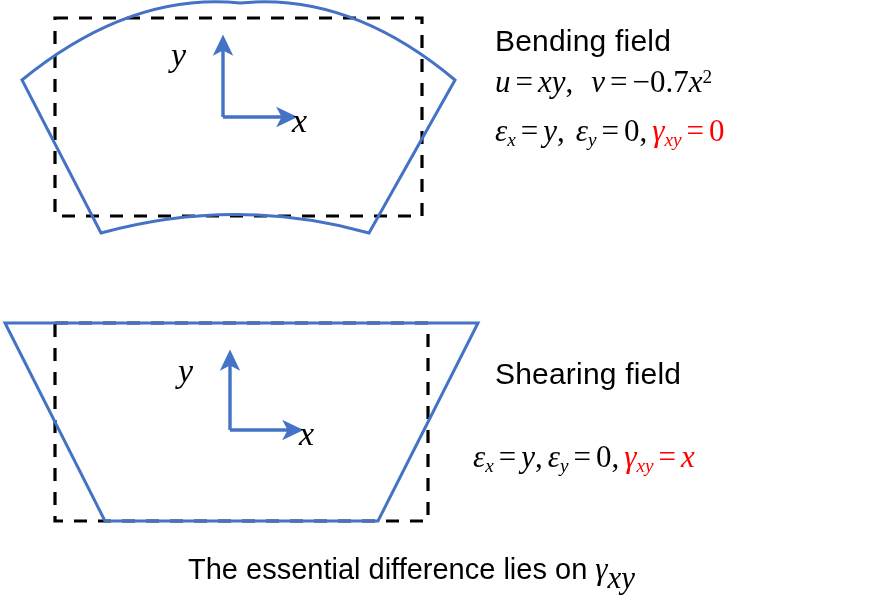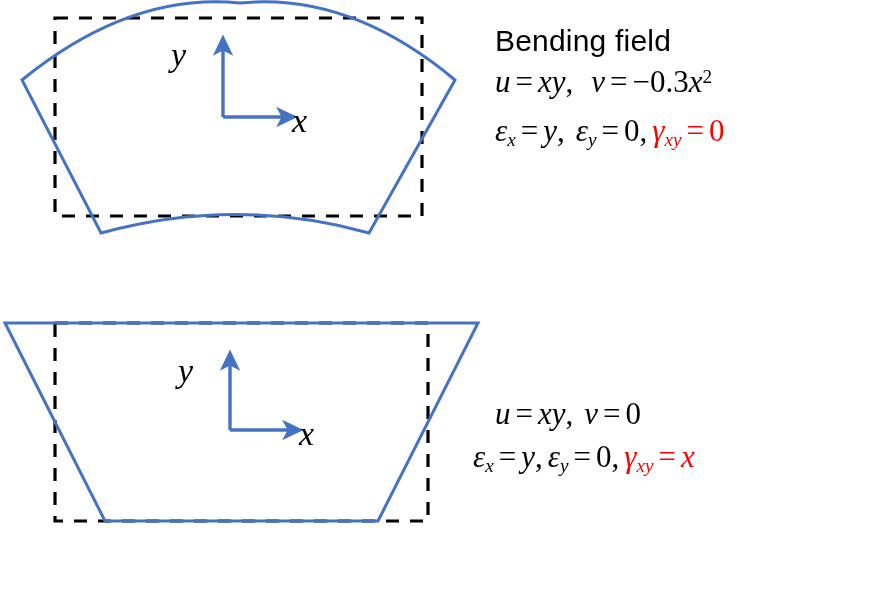--- a/index.html
+++ b/index.html
@@ -146,30 +146,31 @@
 
   <div class="axis-label" style="left:171px; top:36px;">y</div>
   <div class="axis-label" style="left:292px; top:102px;">x</div>
 
   <div class="axis-label" style="left:178px; top:352px;">y</div>
   <div class="axis-label" style="left:299px; top:415px;">x</div>
 
   <div class="txtblock heading" id="bending-title">Bending field</div>
 
   <div class="txtblock eqline" id="bending-eq1">
-    <span>u</span><span class="sp-s"></span><span class="op">=</span><span class="sp-s"></span><span>xy</span><span class="comma">,</span><span class="sp-l"></span><span>v</span><span class="sp-s"></span><span class="op">=</span><span class="sp-s"></span><span class="op">−</span><span class="num">0.3</span><span>x</span><sup class="s">2</sup>
+    <span>u</span><span class="sp-s"></span><span class="op">=</span><span class="sp-s"></span><span>xy</span><span class="comma">,</span><span class="sp-l"></span><span>v</span><span class="sp-s"></span><span class="op">=</span><span class="sp-s"></span><span class="op">−</span><span class="num">0.7</span><span>x</span><sup class="s">2</sup>
   </div>
 
   <div class="txtblock eqline" id="bending-eq2">
     <span>ε</span><sub class="s">x</sub><span class="sp-s"></span><span class="op">=</span><span class="sp-s"></span><span>y</span><span class="comma">,</span><span class="sp-m"></span><span>ε</span><sub class="s">y</sub><span class="sp-s"></span><span class="op">=</span><span class="sp-s"></span><span class="num">0</span><span class="comma">,</span><span class="sp-s"></span><span class="red">γ</span><sub class="s red">xy</sub><span class="sp-s"></span><span class="op red">=</span><span class="sp-s"></span><span class="num red">0</span>
   </div>
 
+  <div class="txtblock heading" id="shearing-title">Shearing field</div>
 
-  <div class="txtblock eqline" id="shearing-eq1">
-    <span>u</span><span class="sp-s"></span><span class="op">=</span><span class="sp-s"></span><span>xy</span><span class="comma">,</span><span class="sp-m"></span><span>v</span><span class="sp-s"></span><span class="op">=</span><span class="sp-s"></span><span class="num">0</span>
-  </div>
 
   <div class="txtblock eqline" id="shearing-eq2">
     <span>ε</span><sub class="s">x</sub><span class="sp-s"></span><span class="op">=</span><span class="sp-s"></span><span>y</span><span class="comma">,</span><span class="sp-s"></span><span>ε</span><sub class="s">y</sub><span class="sp-s"></span><span class="op">=</span><span class="sp-s"></span><span class="num">0</span><span class="comma">,</span><span class="sp-s"></span><span class="red">γ</span><sub class="s red">xy</sub><span class="sp-s"></span><span class="op red">=</span><span class="sp-s"></span><span class="red">x</span>
   </div>
 
+  <div class="txtblock" id="caption">
+    <span>The essential difference lies on </span><span class="gm">γ</span><sub class="s gm">xy</sub>
+  </div>
 
 </div>
 
 </body></html>

